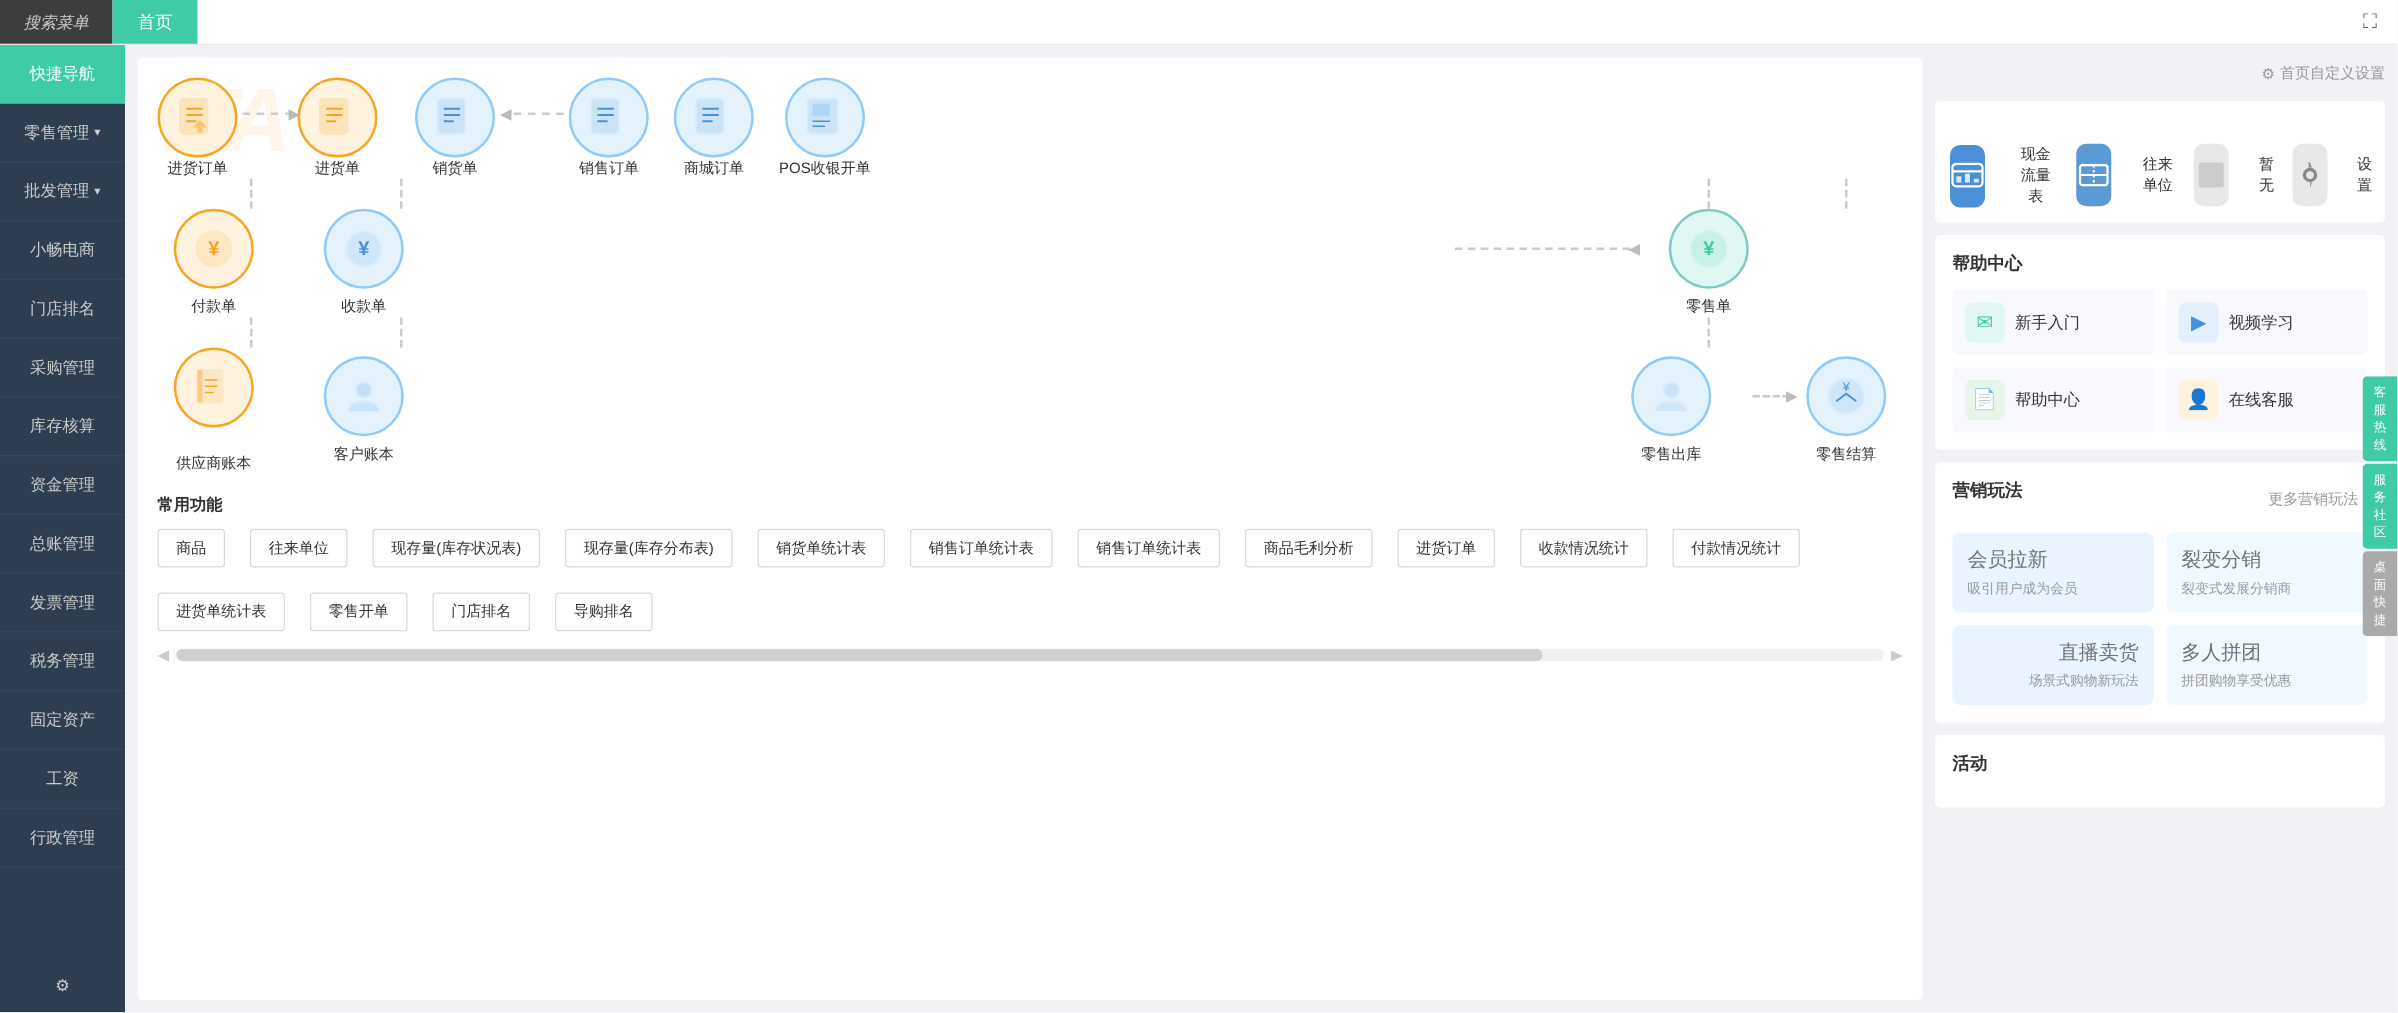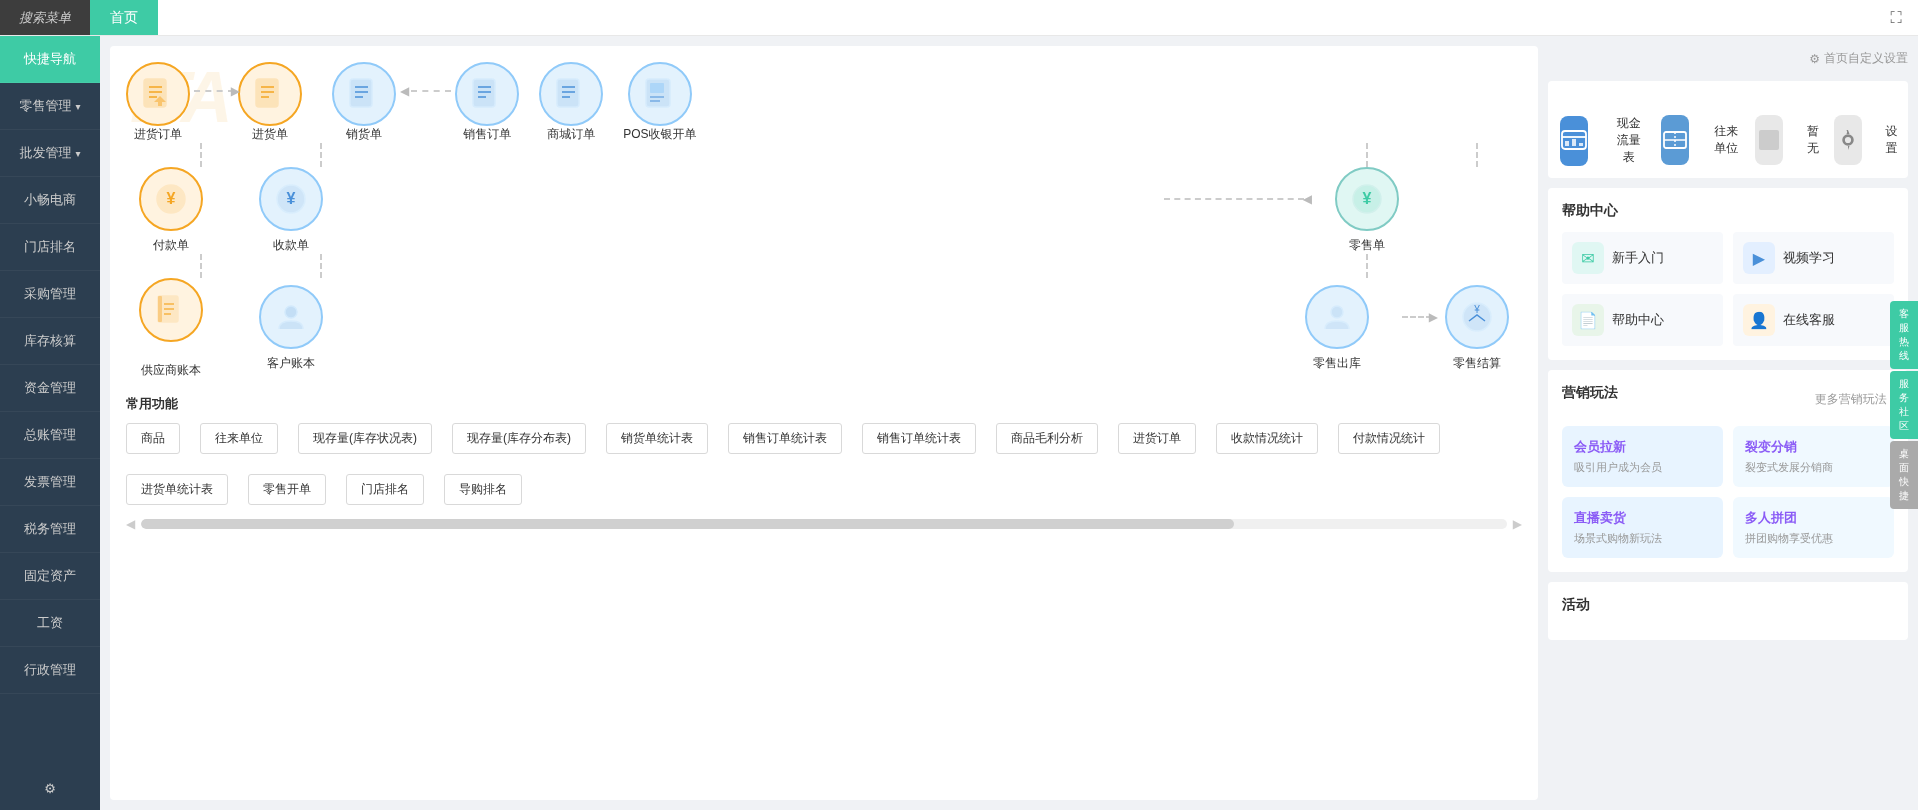--- a/index.html
+++ b/index.html
@@ -57,21 +57,21 @@
     .help-icon.green { background: #e8f5e9; color: #4caf50; }
     .help-icon.orange { background: #fff3e0; color: #ff9800; }
     .help-item-label { font-size: 13px; color: #333; }
 
     
     .marketing-section { background: #fff; border-radius: 4px; padding: 14px; }
     .marketing-header { display: flex; align-items: center; justify-content: space-between; margin-bottom: 12px; }
     .more-link { font-size: 12px; color: #999; cursor: pointer; }
     .marketing-grid { display: grid; grid-template-columns: 1fr 1fr; gap: 10px; }
     .marketing-item { background: #f0f9ff; border-radius: 6px; padding: 12px; cursor: pointer; }
-    .marketing-item-title { font-size: 13px; font-weight: bold; color: #8b5cf6; margin-bottom: 4px; }
+    .marketing-item-title { font-size: 16px; font-weight: normal; color: #737373; margin-bottom: 4px; }
     .marketing-item-desc { font-size: 11px; color: #999; }
     .node-circle { width: 64px; height: 64px; border-radius: 50%; display: flex; align-items: center; justify-content: center; font-size: 26px; }
     .node-circle.orange { background: #fff3e0; color: #f5a623; border: 2px solid #f5a623; }
     .node-circle.blue-light { background: #e3f2fd; color: #4a90d9; border: 2px solid #90caf9; }
     .node-circle.teal-light { background: #e0f7f3; color: #3ecba5; border: 2px solid #80cbc4; }
     .node-label { font-size: 12px; color: #333; text-align: center; }
 
     .flow-col { display: flex; flex-direction: column; align-items: center; }
 
     
@@ -514,21 +514,21 @@
           </div>
           <div class="marketing-grid">
             <div class="marketing-item" style="background:#e8f4ff;">
               <div class="marketing-item-title">会员拉新</div>
               <div class="marketing-item-desc">吸引用户成为会员</div>
             </div>
             <div class="marketing-item" style="background:#f0f9ff;">
               <div class="marketing-item-title">裂变分销</div>
               <div class="marketing-item-desc">裂变式发展分销商</div>
             </div>
-            <div class="marketing-item" style="background:#e8f4ff;">
+            <div class="marketing-item" style="background:#e8f4ff;text-align:right;">
               <div class="marketing-item-title">直播卖货</div>
               <div class="marketing-item-desc">场景式购物新玩法</div>
             </div>
             <div class="marketing-item" style="background:#f0f9ff;">
               <div class="marketing-item-title">多人拼团</div>
               <div class="marketing-item-desc">拼团购物享受优惠</div>
             </div>
           </div>
         </div>
 

